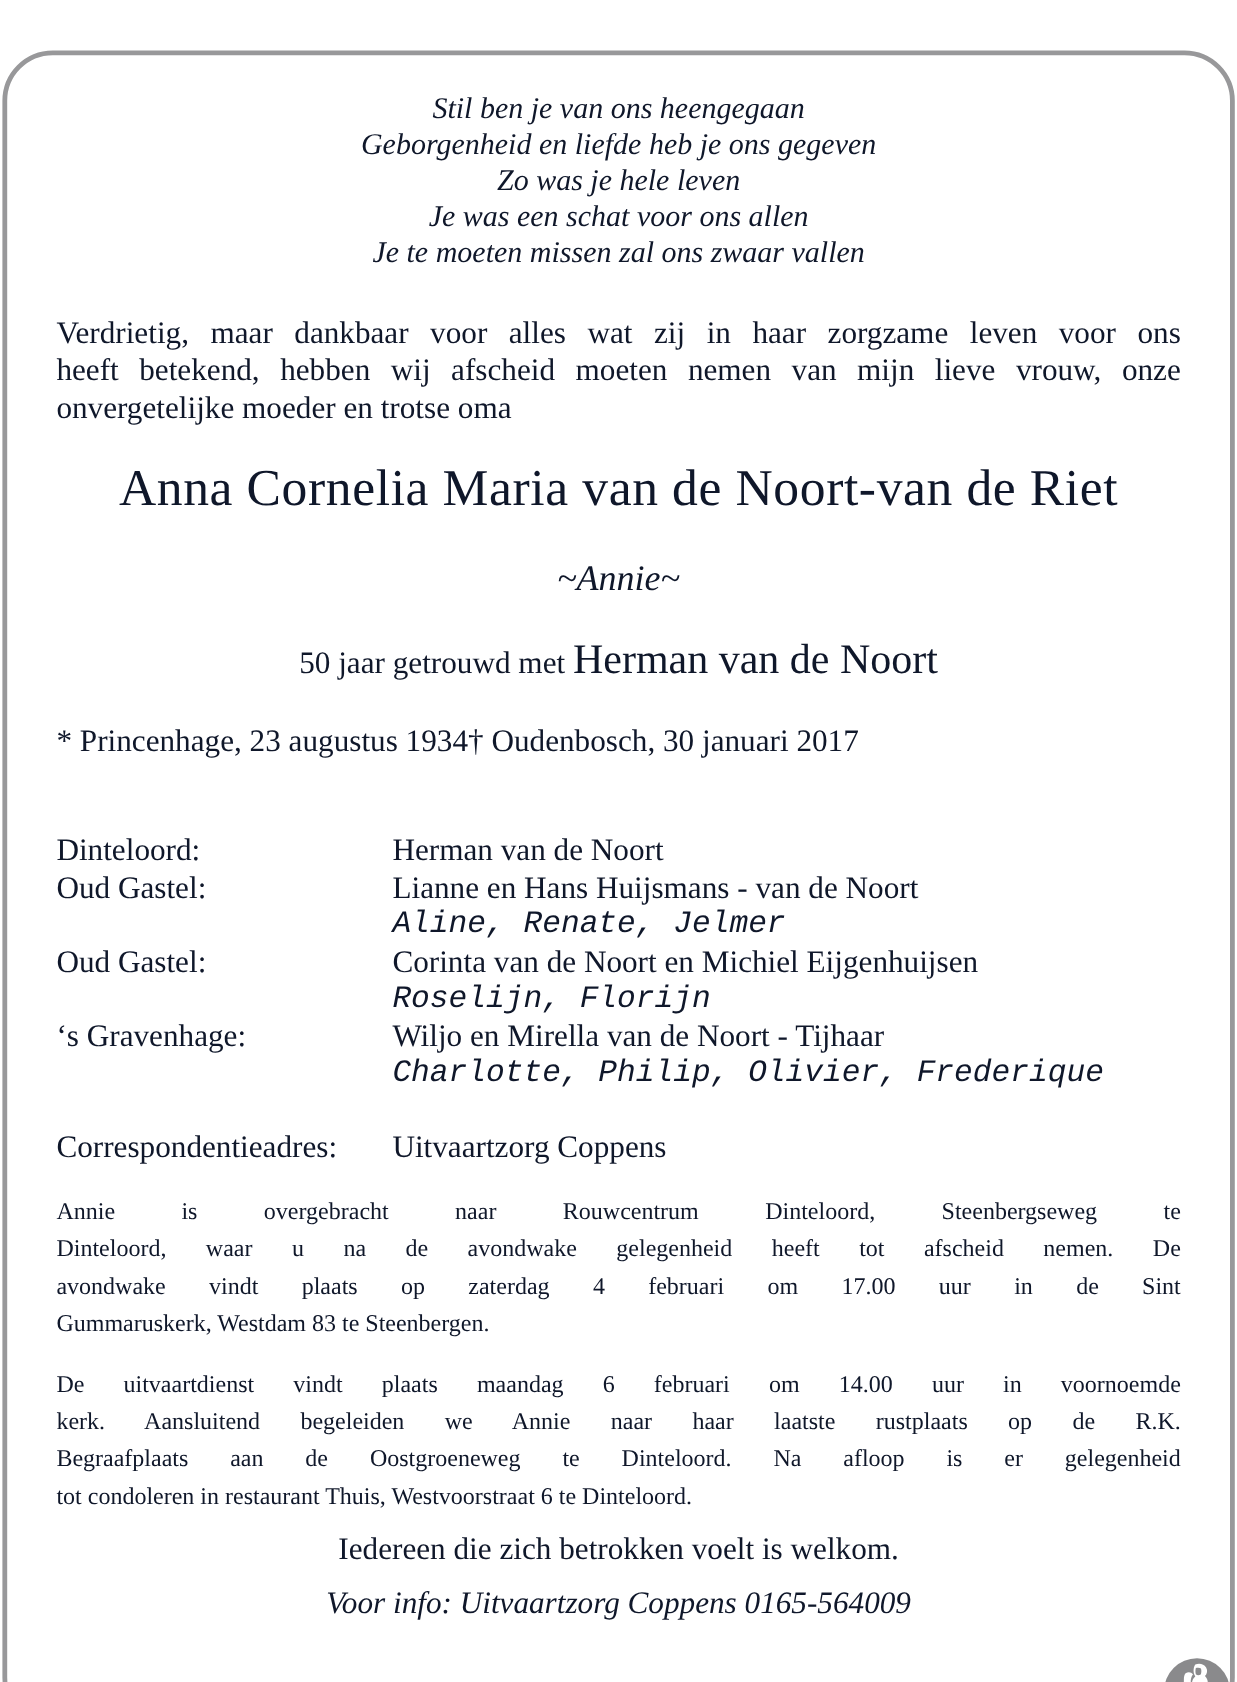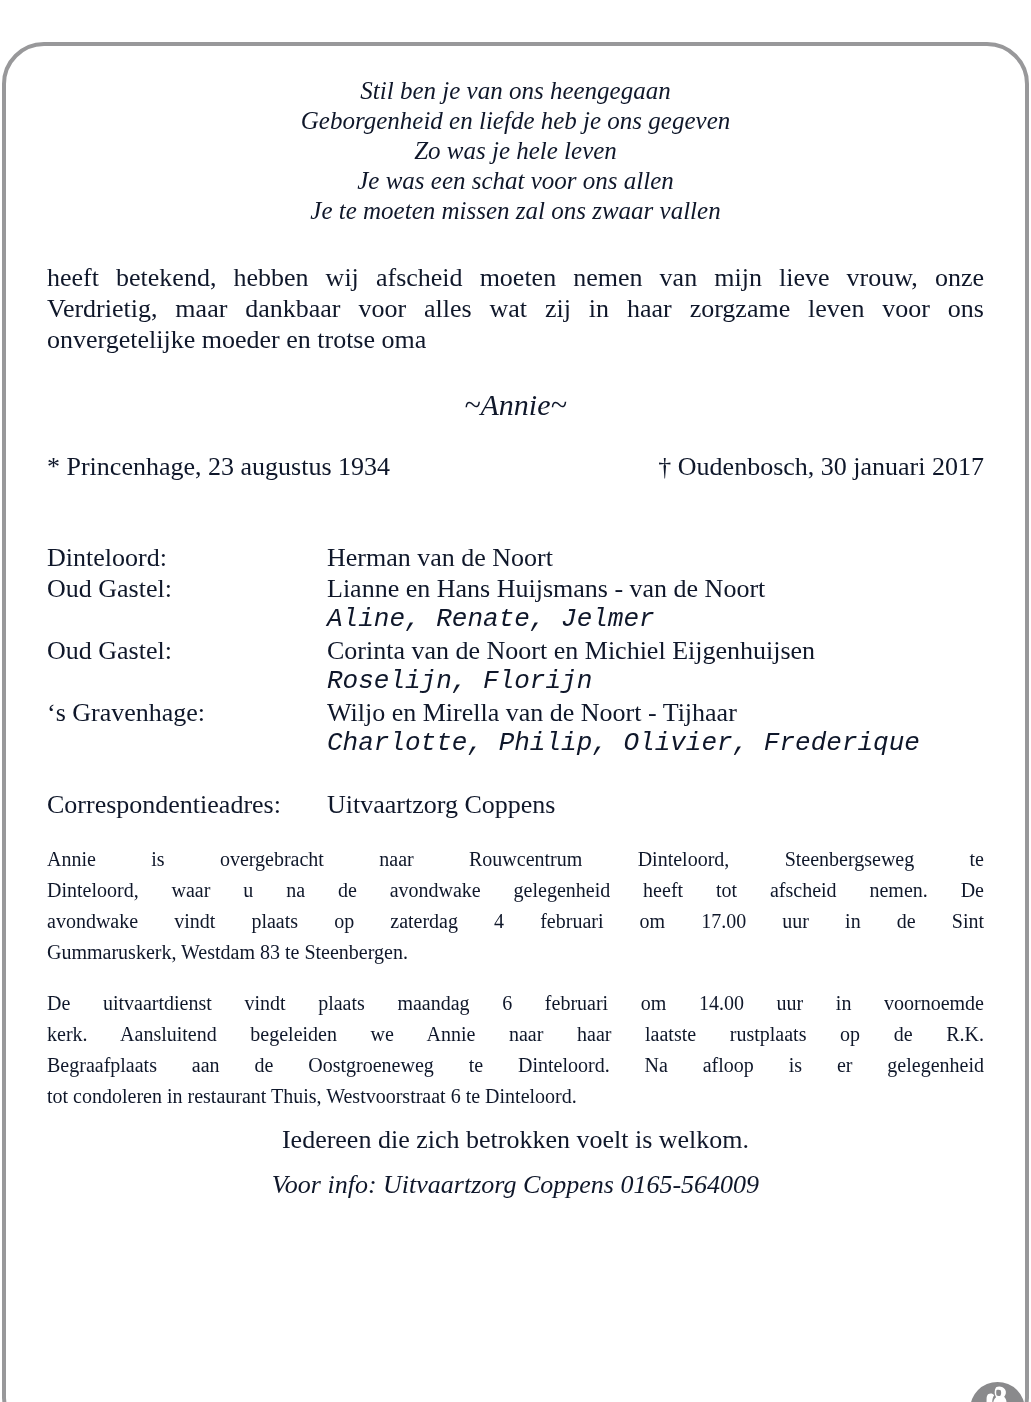--- a/index.html
+++ b/index.html
@@ -26,21 +26,21 @@
   .jline{text-align:justify;text-align-last:justify;}
   .jlast{text-align:left;}
 
   .name{margin-top:28px;text-align:center;font-size:43px;line-height:50px;letter-spacing:0.5px;}
 
   .nickname{margin-top:32px;text-align:center;font-style:italic;font-size:30px;line-height:36px;}
 
   .marriage{margin-top:28px;text-align:center;font-size:26px;line-height:42px;}
   .marriage .spouse{font-size:35px;}
 
-  .dates{margin-top:28px;display:flex;justify-content:space-between;font-size:26px;line-height:31px;}
+  .dates{margin-top:28px;display:flex;justify-content:flex-start;font-size:26px;line-height:31px;}
 
   .family{
     margin-top:60px;
     display:grid;grid-template-columns:268px 1fr;column-gap:12px;
     font-size:26px;line-height:31px;
   }
   .family .place{text-align:left;}
   .family .kids{font-style:italic;font-family:Liberation Mono, monospace;}
 
   .corr{
@@ -68,28 +68,30 @@
 
     <div class="poem">
       <div>Stil ben je van ons heengegaan</div>
       <div>Geborgenheid en liefde heb je ons gegeven</div>
       <div>Zo was je hele leven</div>
       <div>Je was een schat voor ons allen</div>
       <div>Je te moeten missen zal ons zwaar vallen</div>
     </div>
 
     <div class="intro">
+      <div class="jline">Verdrietig, maar dankbaar voor alles wat zij in haar zorgzame leven voor ons</div>
       <div class="jline">heeft betekend, hebben wij afscheid moeten nemen van mijn lieve vrouw, onze</div>
-      <div class="jline">Verdrietig, maar dankbaar voor alles wat zij in haar zorgzame leven voor ons</div>
       <div class="jlast">onvergetelijke moeder en trotse oma</div>
     </div>
 
+    <div class="name">Anna Cornelia Maria van de Noort-van de Riet</div>
 
     <div class="nickname">~Annie~</div>
 
+    <div class="marriage"><span>50 jaar getrouwd met</span> <span class="spouse">Herman van de Noort</span></div>
 
     <div class="dates">
       <span>* Princenhage, 23 augustus 1934</span>
       <span>† Oudenbosch, 30 januari 2017</span>
     </div>
 
     <div class="family">
       <div class="place">Dinteloord:</div>
       <div class="names">Herman van de Noort</div>
 

